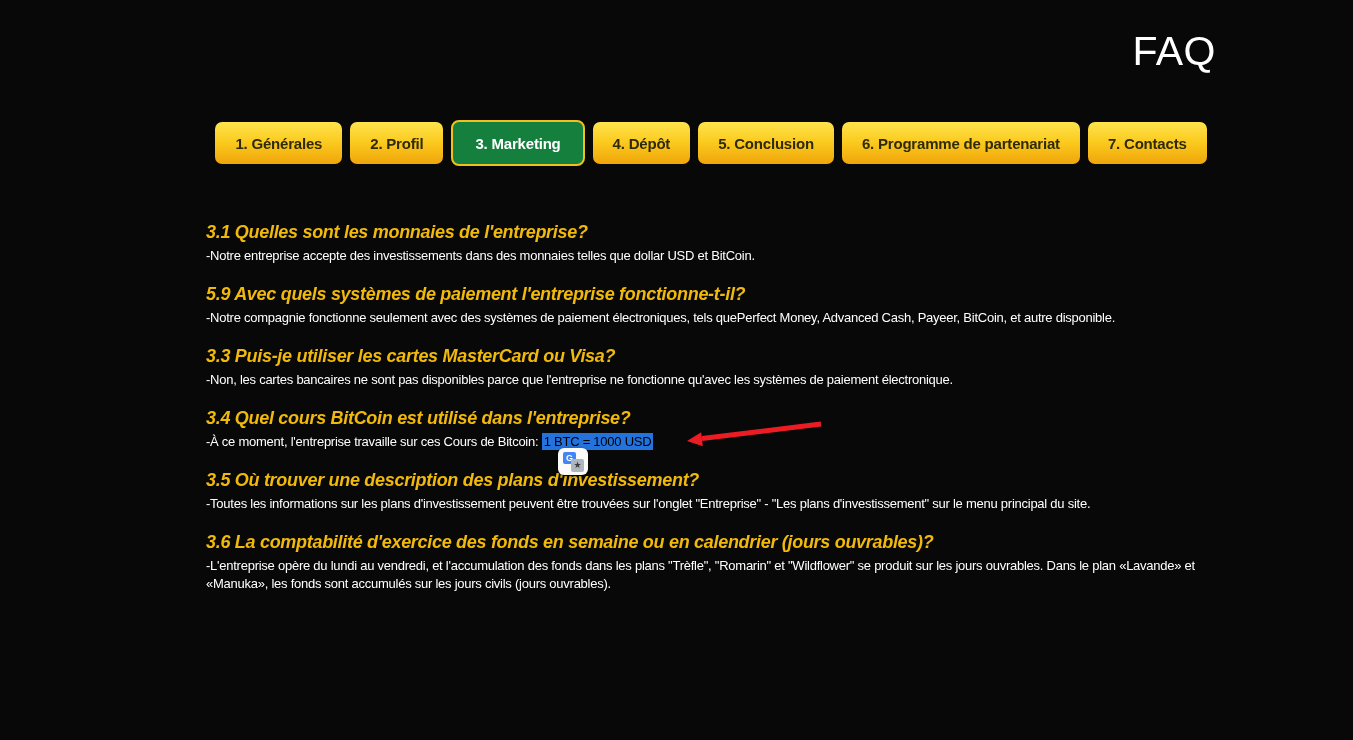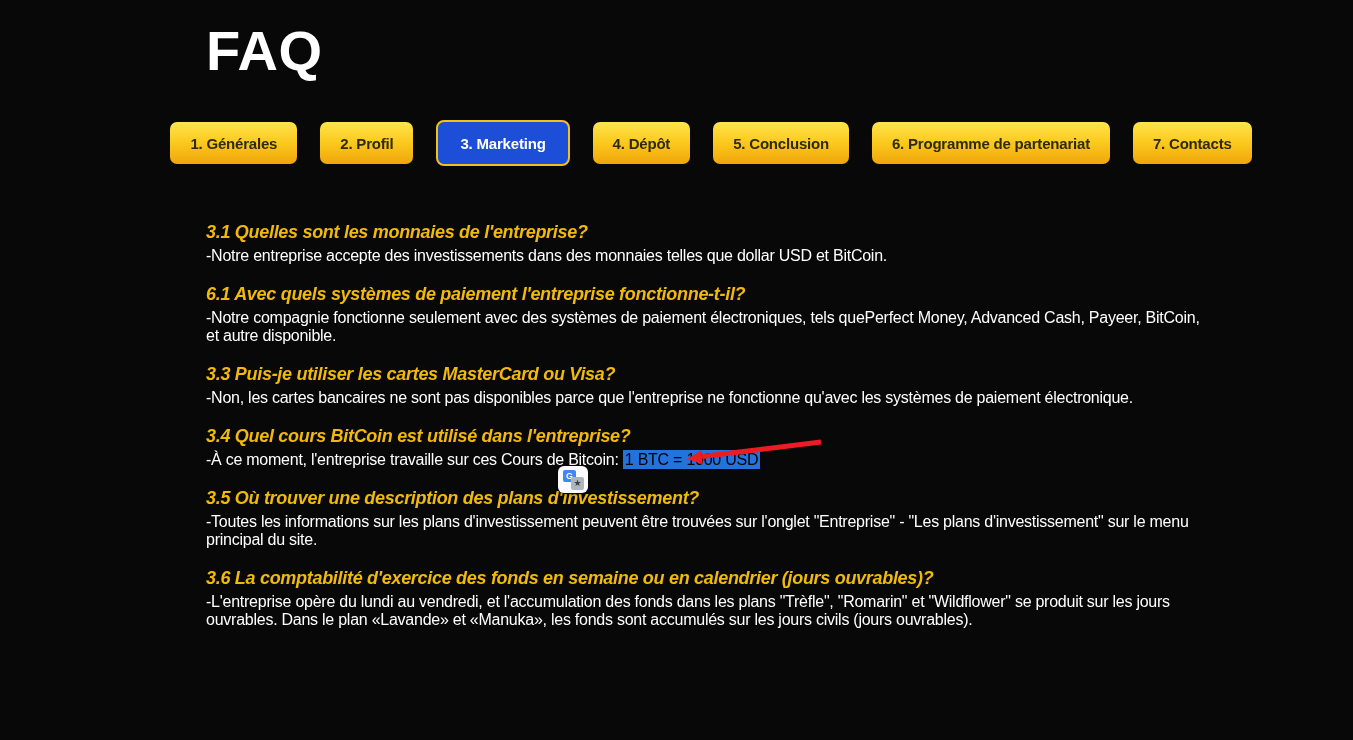--- a/index.html
+++ b/index.html
@@ -9,70 +9,70 @@
     font-family: "Liberation Sans", sans-serif;
     overflow: hidden;
   }
   .container {
     position: relative;
     width: 1010px;
     margin-left: 206px;
     padding-top: 26px;
   }
   .page-title {
-    text-align: left;
+    text-align: right;
     color: #ffffff;
-    font-size: 56px;
-    font-weight: bold;
+    font-size: 41px;
+    font-weight: normal;
     letter-spacing: 0.5px;
     line-height: 50px;
   }
   .tabs {
     display: flex;
     justify-content: center;
     align-items: center;
-    gap: 23px;
+    gap: 8px;
     margin-top: 44px;
     height: 46px;
   }
   .tab {
     background: linear-gradient(180deg, #fee44d 0%, #fbca1e 48%, #f0a50b 100%);
     border: none;
     border-radius: 7px;
     height: 42px;
     padding: 0 20px;
     font-family: "Liberation Sans", sans-serif;
     font-size: 15px;
     font-weight: bold;
     color: #2f2a08;
     letter-spacing: -0.2px;
     cursor: pointer;
     white-space: nowrap;
   }
   .tab.active {
-    background: #1d4ed8;
+    background: #15803d;
     border: 2px solid #f2c01c;
     border-radius: 8px;
     height: 46px;
     color: #ffffff;
     padding: 0 22px;
   }
   .sections { margin-top: 55px; }
   .faq-section { margin-bottom: 18px; position: relative; }
   .faq-heading {
     color: #f0b90b;
     font-size: 18px;
     font-weight: bold;
     line-height: 22px;
     letter-spacing: -0.3px;
     font-style: italic;
   }
   .faq-body {
     color: #ffffff;
-    font-size: 16px;
+    font-size: 13px;
     line-height: 18px;
     letter-spacing: -0.25px;
     margin-top: 4px;
   }
   .selection {
     background: #2472dc;
     color: #000000;
     padding: 1px 2px;
   }
   .arrow-annotation {
@@ -137,21 +137,21 @@
   </div>
 
   <div class="sections">
 
     <div class="faq-section">
       <h2 class="faq-heading">3.1 Quelles sont les monnaies de l'entreprise?</h2>
       <p class="faq-body">-Notre entreprise accepte des investissements dans des monnaies telles que dollar USD et BitCoin.</p>
     </div>
 
     <div class="faq-section">
-      <h2 class="faq-heading">6.1 Avec quels systèmes de paiement l'entreprise fonctionne-t-il?</h2>
+      <h2 class="faq-heading">5.9 Avec quels systèmes de paiement l'entreprise fonctionne-t-il?</h2>
       <p class="faq-body">-Notre compagnie fonctionne seulement avec des systèmes de paiement électroniques, tels quePerfect Money, Advanced Cash, Payeer, BitCoin, et autre disponible.</p>
     </div>
 
     <div class="faq-section">
       <h2 class="faq-heading">3.3 Puis-je utiliser les cartes MasterCard ou Visa?</h2>
       <p class="faq-body">-Non, les cartes bancaires ne sont pas disponibles parce que l'entreprise ne fonctionne qu'avec les systèmes de paiement électronique.</p>
     </div>
 
     <div class="faq-section">
       <h2 class="faq-heading">3.4 Quel cours BitCoin est utilisé dans l'entreprise?</h2>

